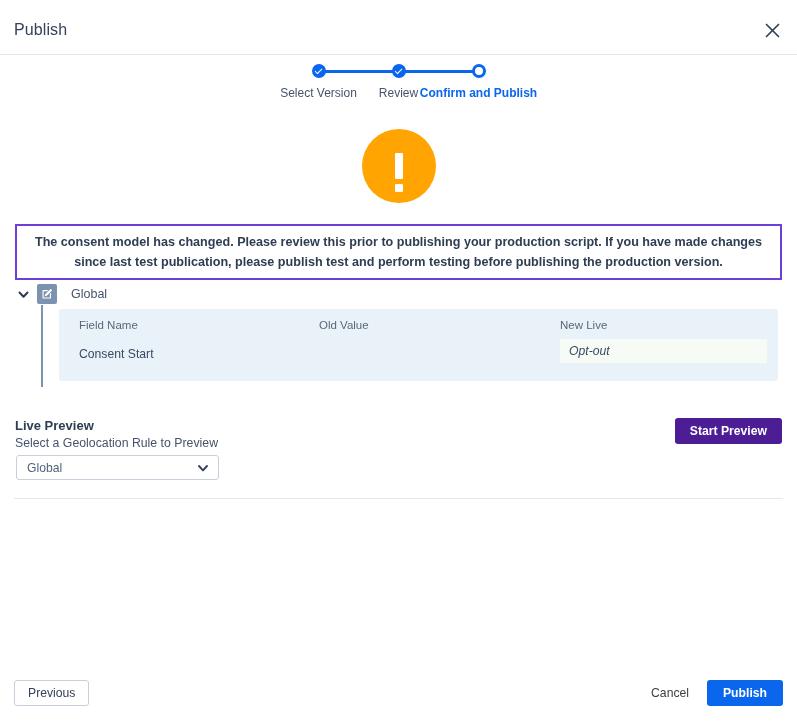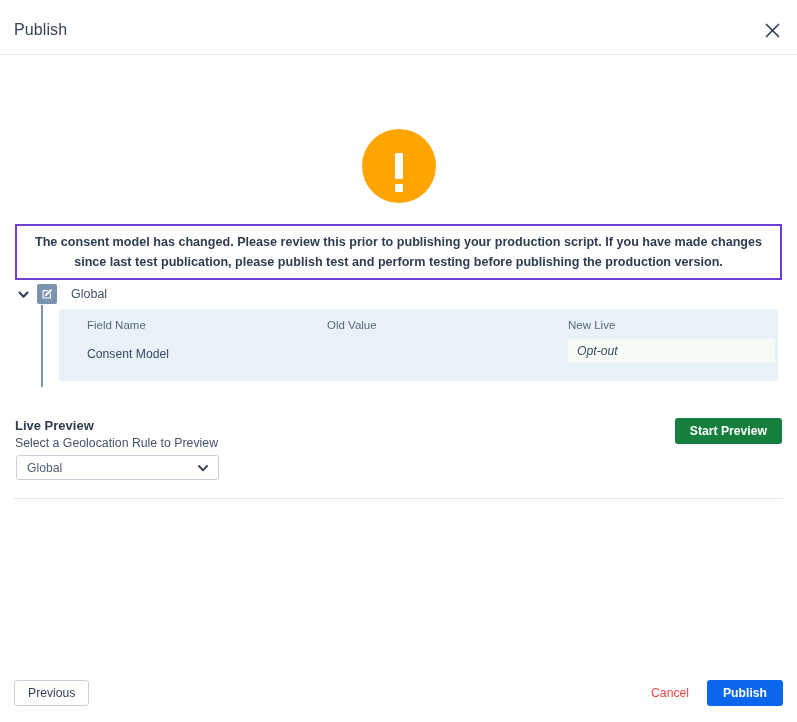--- a/index.html
+++ b/index.html
@@ -193,21 +193,21 @@
   .diff-panel {
     position: absolute;
     left: 59px; top: 303px;
     width: 719px;
     height: 72px;
     background: #e9f2f9;
     border-radius: 3px;
   }
   .diff-grid {
     position: absolute;
-    left: 12px; top: 0;
+    left: 4px; top: 0;
     width: 719px;
     height: 72px;
   }
   .col-field { position: absolute; left: 16px; width: 230px; }
   .col-old   { position: absolute; left: 256px; width: 205px; }
   .col-new   { position: absolute; left: 497px; width: 207px; }
 
   .diff-head {
     top: 10px;
     font-size: 11.5px;
@@ -260,21 +260,21 @@
   }
   .lp-select-value {
     font-size: 12.2px;
     color: #53627a;
   }
   .start-preview {
     position: absolute;
     right: 15px; top: 412px;
     height: 26px;
     padding: 0 15px;
-    background: #15803d;
+    background: #4c1d95;
     color: #fff;
     font-size: 12.2px;
     font-weight: bold;
     border: none;
     border-radius: 3px;
     cursor: pointer;
     font-family: "Liberation Sans", sans-serif;
     display: flex; align-items: center;
   }
   .divider {
@@ -306,21 +306,21 @@
     font-family: "Liberation Sans", sans-serif;
     display: flex; align-items: center;
   }
   .btn-cancel {
     position: absolute;
     right: 108px; top: 10px;
     height: 26px;
     background: transparent;
     border: none;
     font-size: 12.2px;
-    color: #ef4444;
+    color: #404040;
     cursor: pointer;
     font-family: "Liberation Sans", sans-serif;
     display: flex; align-items: center;
     padding: 0;
   }
   .btn-publish {
     position: absolute;
     right: 14px; top: 10px;
     height: 26px;
     padding: 0 16px;
@@ -343,20 +343,38 @@
   <div class="header">
     <div class="header-title">Publish</div>
     <div class="close-icon">
       <svg width="17" height="17" viewBox="0 0 17 17" fill="none" stroke="currentColor" stroke-width="1.7" stroke-linecap="round">
         <line x1="2.5" y1="2.5" x2="14.5" y2="14.5"></line>
         <line x1="14.5" y1="2.5" x2="2.5" y2="14.5"></line>
       </svg>
     </div>
   </div>
 
+  <div class="stepper">
+    <div class="stepper-track">
+      <div class="step">
+        <div class="step-dot done"></div>
+        <div class="step-label">Select Version</div>
+      </div>
+      <div class="connector"></div>
+      <div class="step">
+        <div class="step-dot done"></div>
+        <div class="step-label">Review</div>
+      </div>
+      <div class="connector"></div>
+      <div class="step">
+        <div class="step-dot current"></div>
+        <div class="step-label active">Confirm and Publish</div>
+      </div>
+    </div>
+  </div>
 
   <div class="warn-icon-wrap">
     <div class="warn-circle">
       <div class="warn-bang"></div>
     </div>
   </div>
 
   <div class="msg-box">
     <div class="msg-text">The consent model has changed. Please review this prior to publishing your production script. If you have made changes since last test publication, please publish test and perform testing before publishing the production version.</div>
   </div>
@@ -376,21 +394,21 @@
     <div class="tree-label">Global</div>
   </div>
   <div class="tree-line"></div>
 
   <div class="diff-panel">
     <div class="diff-grid">
       <div class="col-field diff-head">Field Name</div>
       <div class="col-old diff-head">Old Value</div>
       <div class="col-new diff-head">New Live</div>
 
-      <div class="col-field diff-cell-text">Consent Model</div>
+      <div class="col-field diff-cell-text">Consent Start</div>
       <div class="col-new val-box val-new">Opt-out</div>
     </div>
   </div>
 
   <div class="lp-title">Live Preview</div>
   <div class="lp-sub">Select a Geolocation Rule to Preview</div>
   <div class="lp-select">
     <span class="lp-select-value">Global</span>
     <span style="display:flex;align-items:center;color:#34425a;">
       <svg width="14" height="14" viewBox="0 0 14 14" fill="none" stroke="currentColor" stroke-width="1.9" stroke-linecap="round" stroke-linejoin="round">

